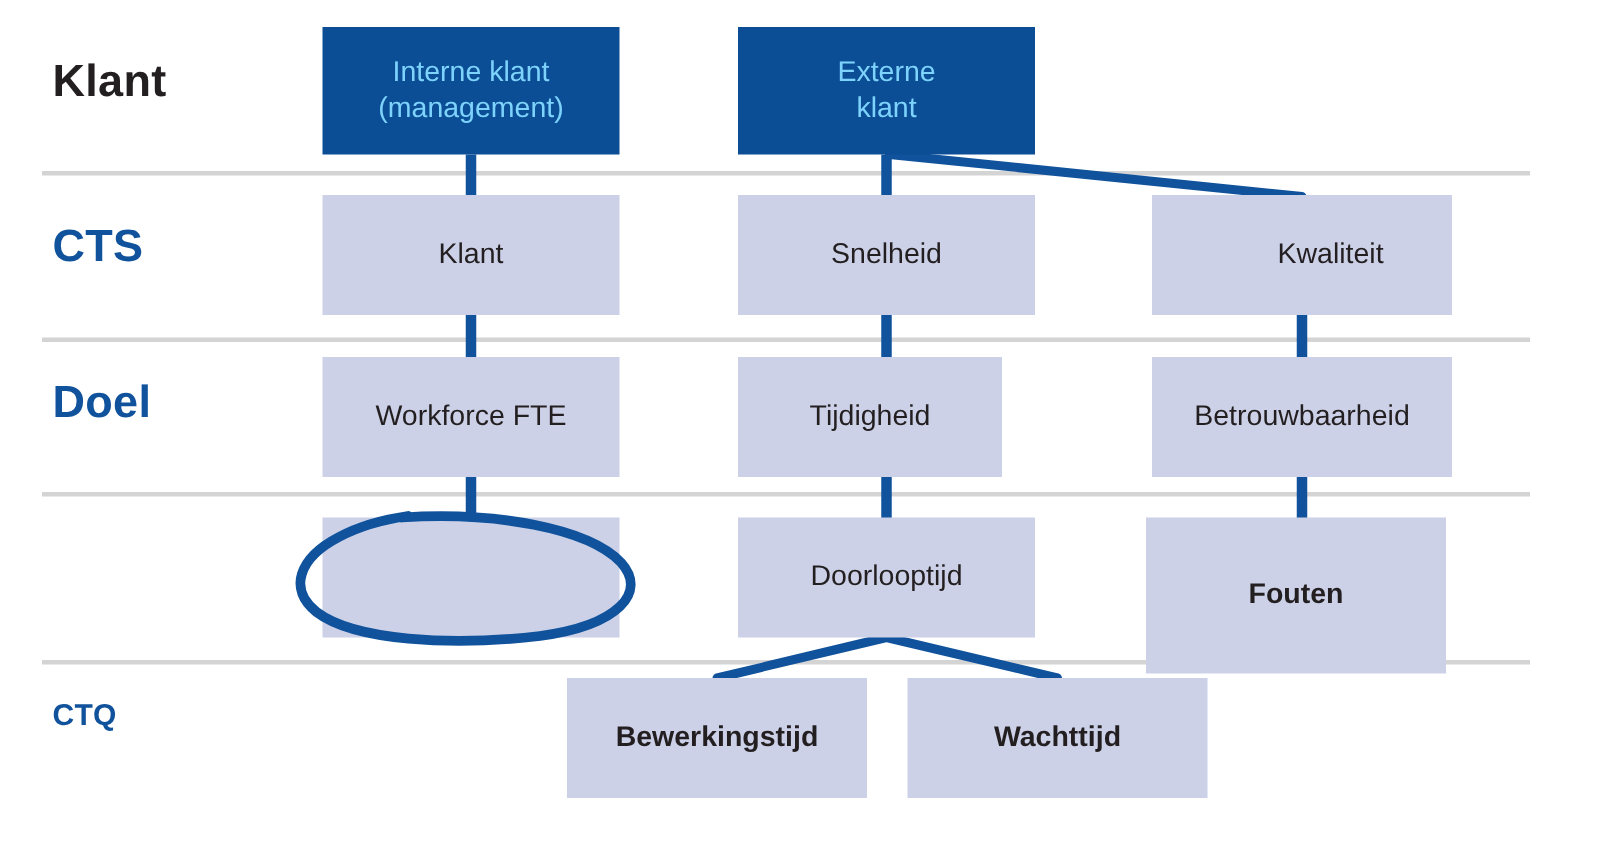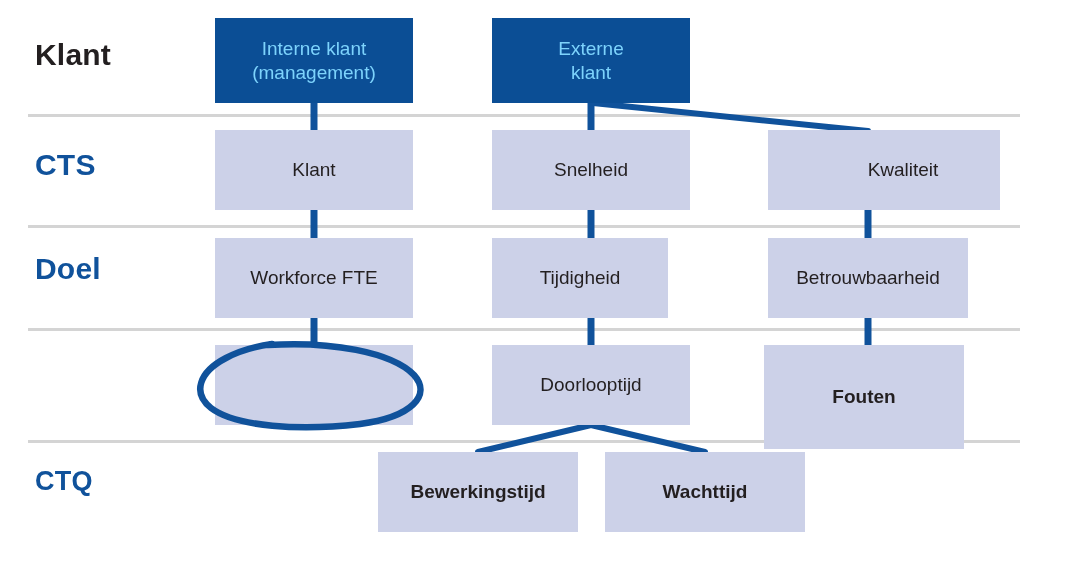--- a/index.html
+++ b/index.html
@@ -102,36 +102,36 @@
     </g>
     <g stroke="#10529b" stroke-width="6" stroke-linecap="round" stroke-linejoin="round" fill="none">
       <line x1="593" y1="103" x2="868" y2="131"></line>
       <polyline points="478,452 591,425 705,452"></polyline>
     </g>
   </svg>
 
   <div class="row-label dark" style="left:35px; top:38px; font-size:30px;">Klant</div>
   <div class="row-label blue" style="left:35px; top:148px; font-size:30px;">CTS</div>
   <div class="row-label blue" style="left:35px; top:252px; font-size:30px;">Doel</div>
-  <div class="row-label blue" style="left:35px; top:466px; font-size:27px;">CTQ</div>
+  <div class="row-label blue" style="left:35px; top:466px; font-size:20px;">CTQ</div>
 
   <div class="node primary" style="left:215px; top:18px; width:198px; height:85px;">
     <span class="txt">Interne klant<br>(management)</span>
   </div>
   <div class="node primary" style="left:492px; top:18px; width:198px; height:85px;">
     <span class="txt">Externe<br>klant</span>
   </div>
 
   <div class="node secondary" style="left:215px; top:130px; width:198px; height:80px;">
     <span class="txt">Klant</span>
   </div>
   <div class="node secondary" style="left:492px; top:130px; width:198px; height:80px;">
     <span class="txt">Snelheid</span>
   </div>
-  <div class="node secondary" style="left:768px; top:130px; width:232px; height:80px;padding-left:38px;">
+  <div class="node secondary" style="left:768px; top:130px; width:200px; height:80px;padding-left:38px;">
     <span class="txt">Kwaliteit</span>
   </div>
 
   <div class="node secondary" style="left:215px; top:238px; width:198px; height:80px;">
     <span class="txt">Workforce FTE</span>
   </div>
   <div class="node secondary" style="left:492px; top:238px; width:176px; height:80px;justify-content:center;">
     <span class="txt">Tijdigheid</span>
   </div>
   <div class="node secondary" style="left:768px; top:238px; width:200px; height:80px;">

